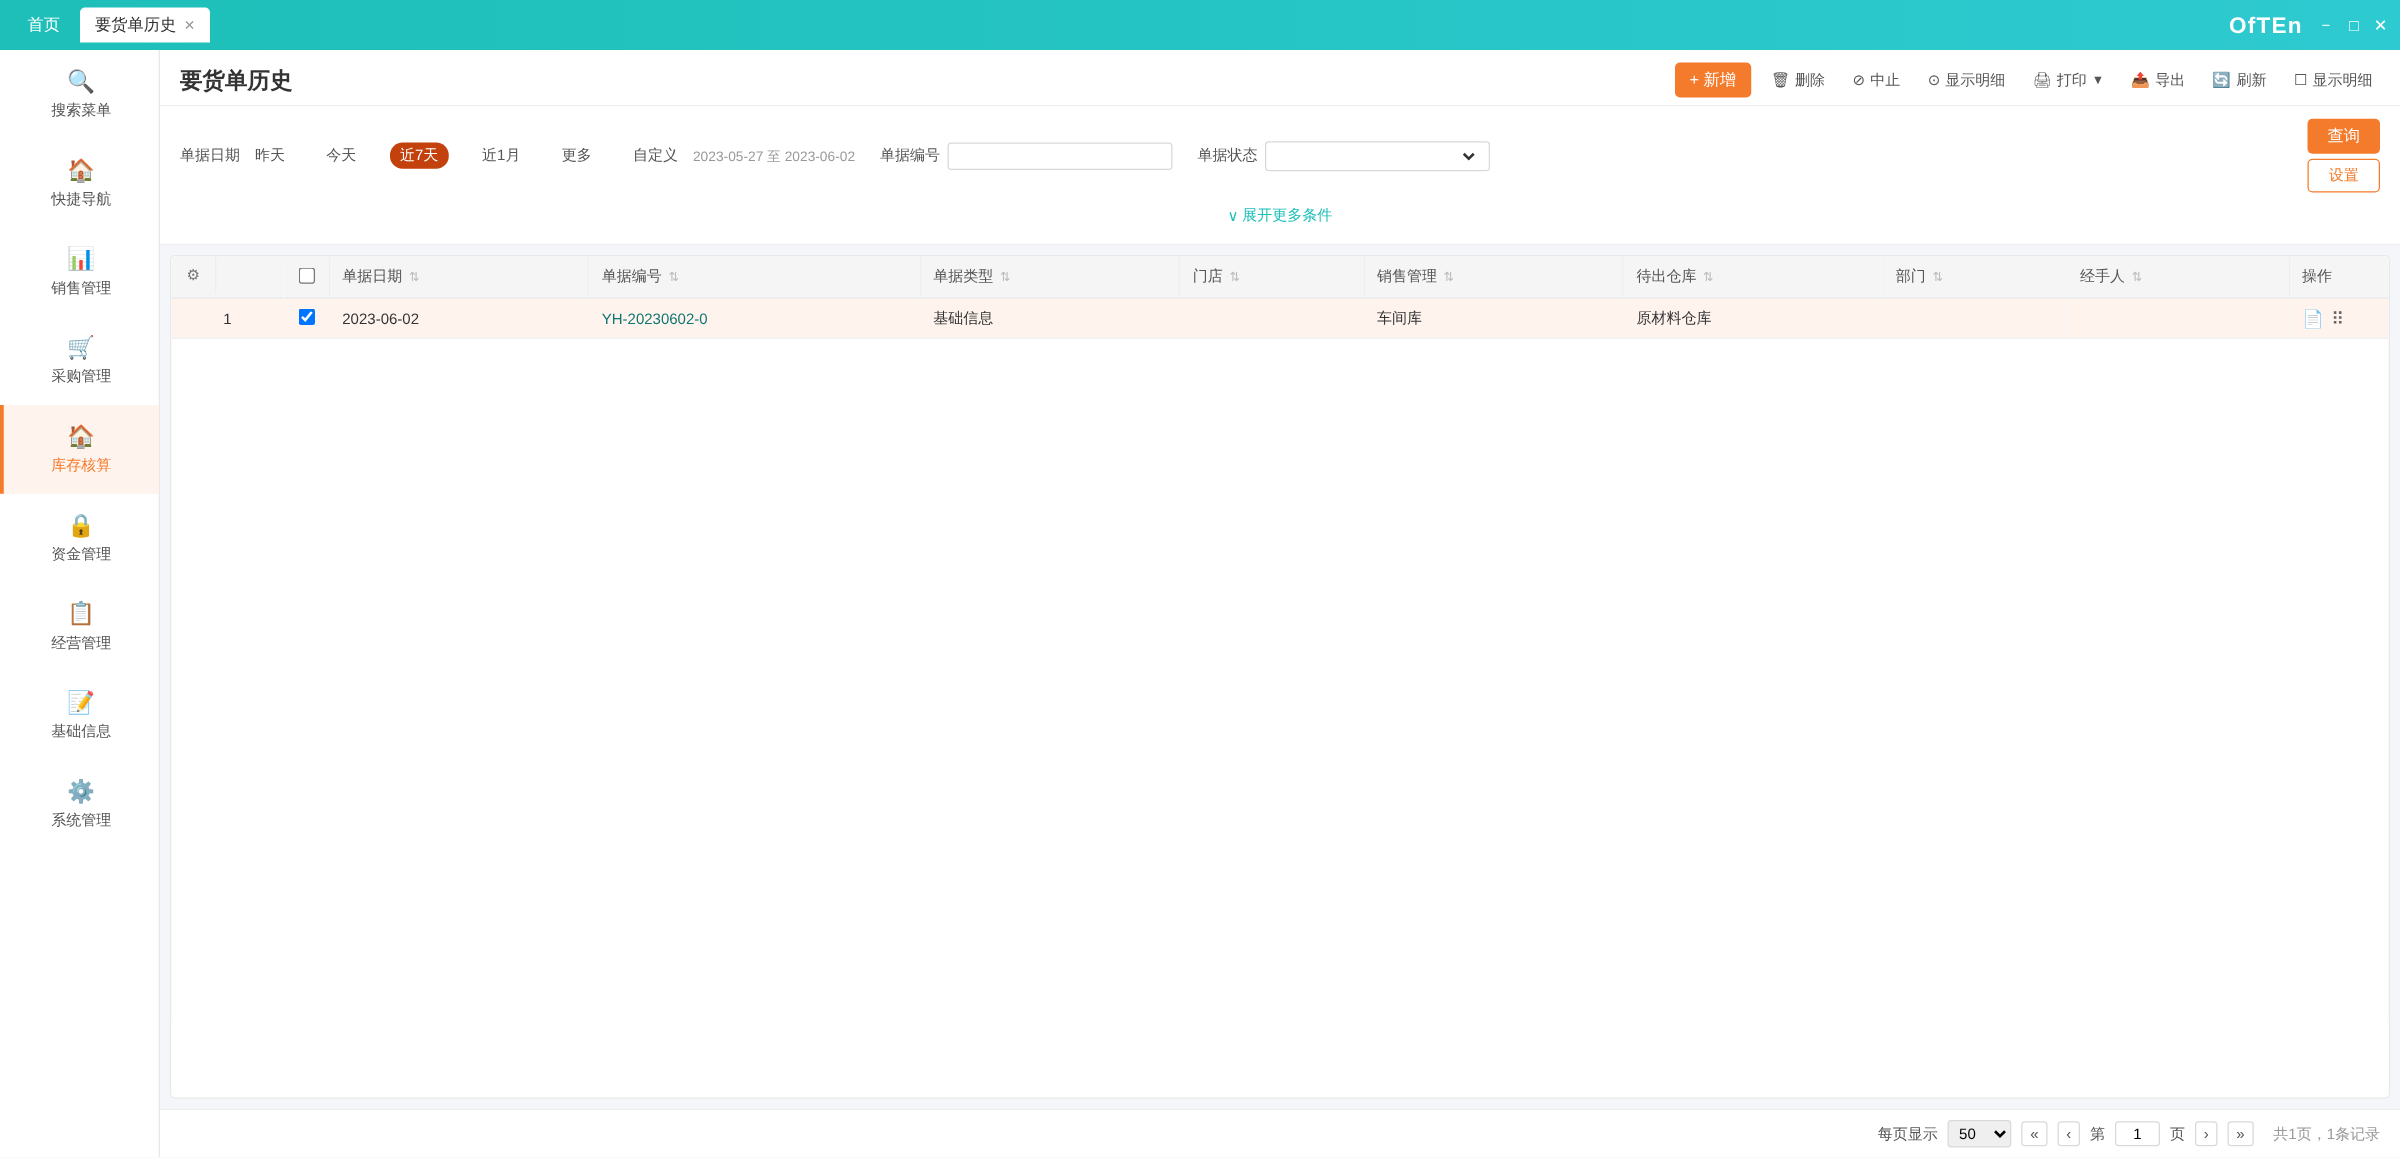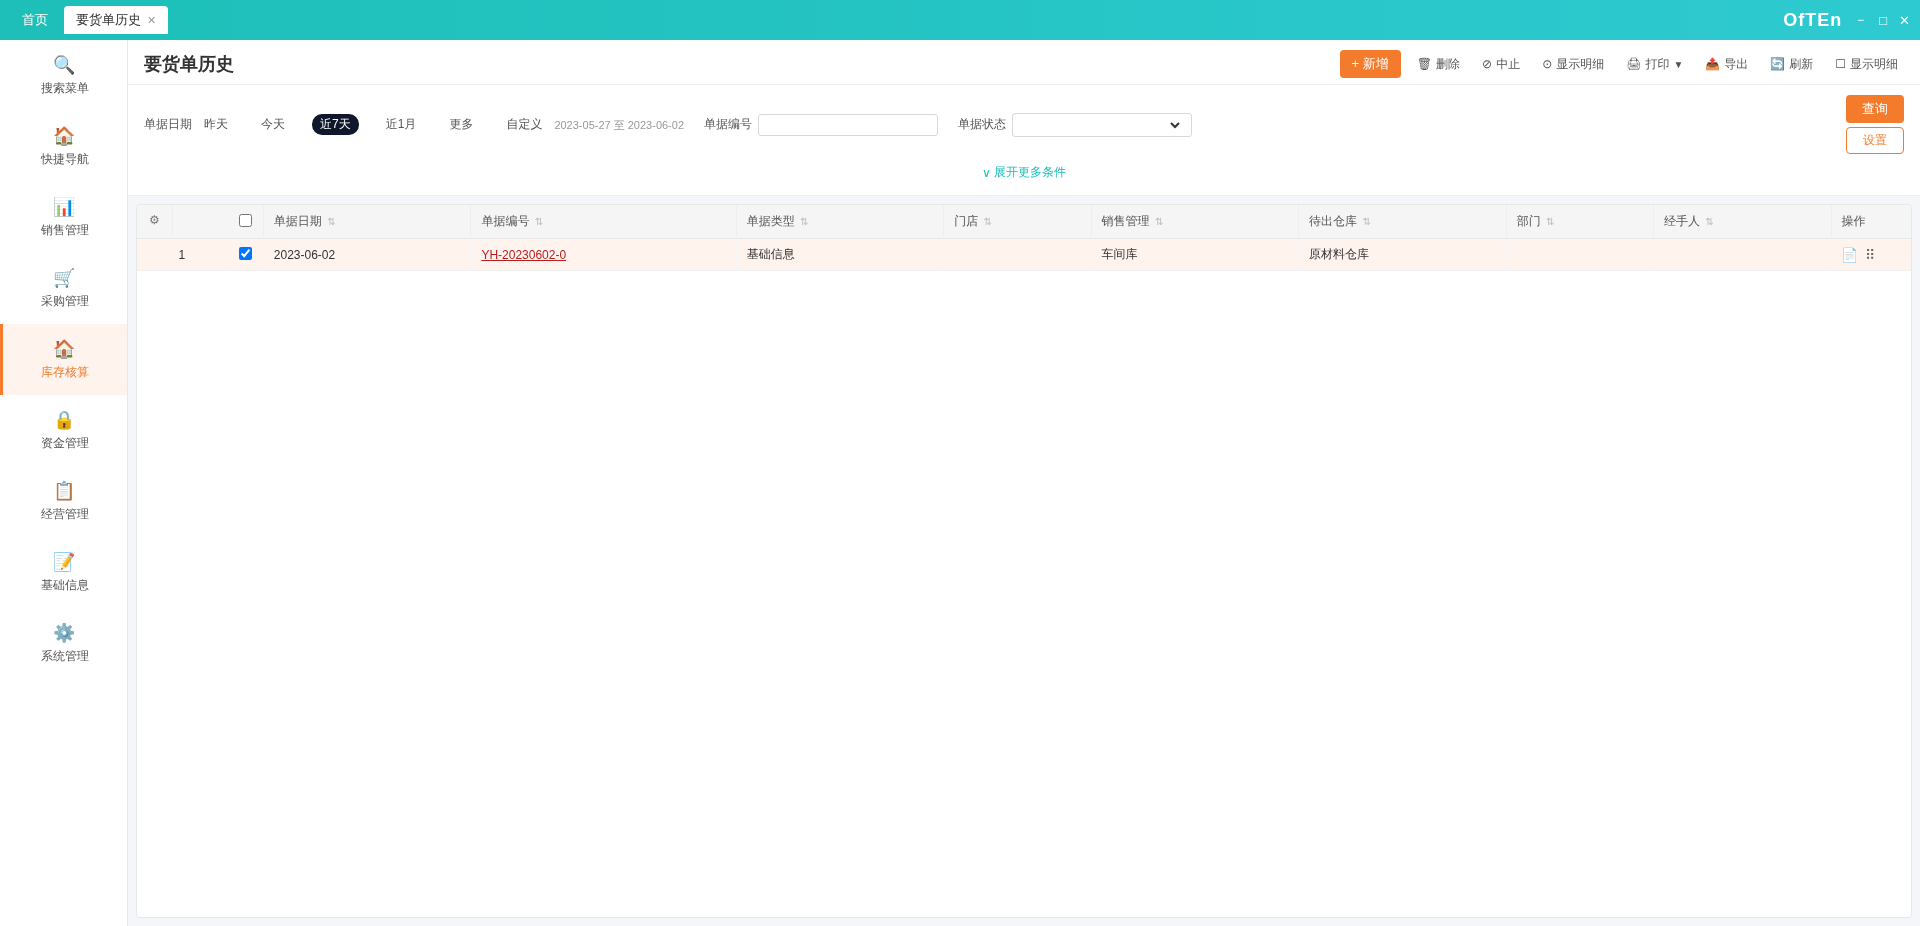--- a/index.html
+++ b/index.html
@@ -153,21 +153,21 @@
     .filter-label { white-space: nowrap; color: #555; font-size: 12px; }
     .date-shortcuts { display: flex; gap: 21px; align-items: center; }
     .date-shortcut {
       padding: 2px 6px;
       border-radius: 3px;
       cursor: pointer;
       font-size: 12px;
       color: #555;
     }
     .date-shortcut.active {
-      background: #0f172a;
+      background: #c2410c;
       color: #fff;
       border-radius: 10px;
       padding: 2px 8px;
     }
     .date-range { color: #999; font-size: 11px; margin-top: 2px; }
     .filter-input {
       border: 1px solid #d9d9d9;
       border-radius: 3px;
       padding: 3px 8px;
       font-size: 12px;
@@ -245,21 +245,21 @@
     thead th:last-child { border-right: none; }
     tbody tr { border-bottom: 1px solid #f0f0f0; }
     tbody tr.row-selected { background: #fff3ee; }
     tbody td {
       padding: 7px 10px;
       color: #333;
       white-space: nowrap;
       border-right: 1px solid #f5f5f5;
     }
     tbody td:last-child { border-right: none; }
-    .link-text { color: #b91c1c; cursor: pointer; text-decoration: underline; }
+    .link-text { color: #0f766e; cursor: pointer; }
     .action-icons { display: flex; gap: 6px; align-items: center; }
     .action-icon { font-size: 14px; cursor: pointer; color: #666; }
     .settings-icon-th {
       display: flex;
       align-items: center;
       justify-content: center;
       cursor: pointer;
       color: #777;
     }
     .checkbox-col { width: 36px; text-align: center; }
@@ -532,15 +532,31 @@
                   <span class="action-icon">⠿</span>
                 </div>
               </td>
             </tr>
           </tbody>
         </table>
       </div>
 
     </div>
 
+    <div class="pagination-bar">
+      <span class="page-size-label">每页显示</span>
+      <select>
+        <option value="20">20</option>
+        <option value="50" selected="">50</option>
+        <option value="100">100</option>
+      </select>
+      <button class="page-nav-btn">«</button>
+      <button class="page-nav-btn">‹</button>
+      <span>第</span>
+      <input class="page-input" type="text" value="1" style="">
+      <span>页</span>
+      <button class="page-nav-btn">›</button>
+      <button class="page-nav-btn">»</button>
+      <span style="margin-left:8px;color:#999;">共1页，1条记录</span>
+    </div>
 
   </div>
 </div>
 
 </body></html>

